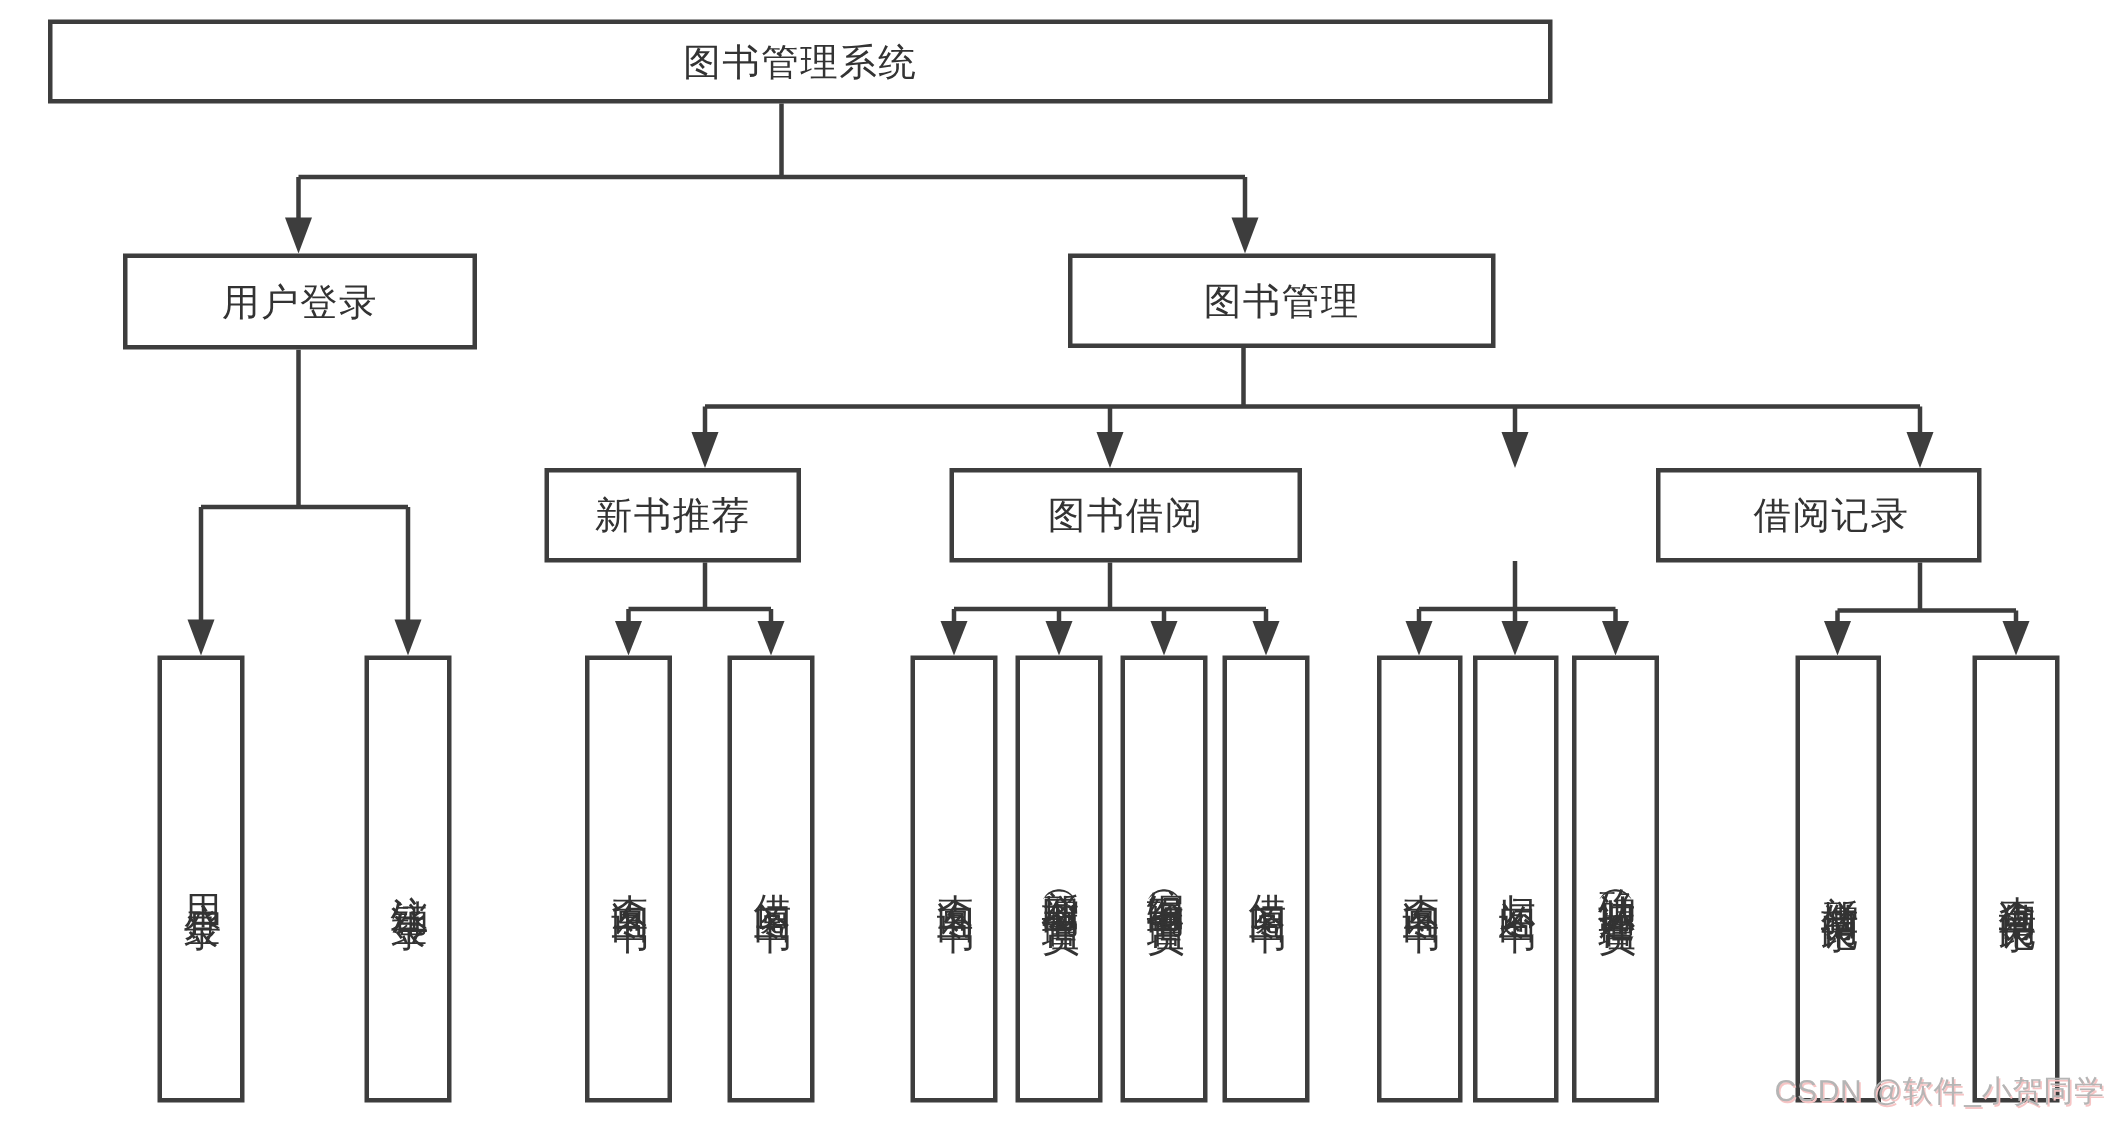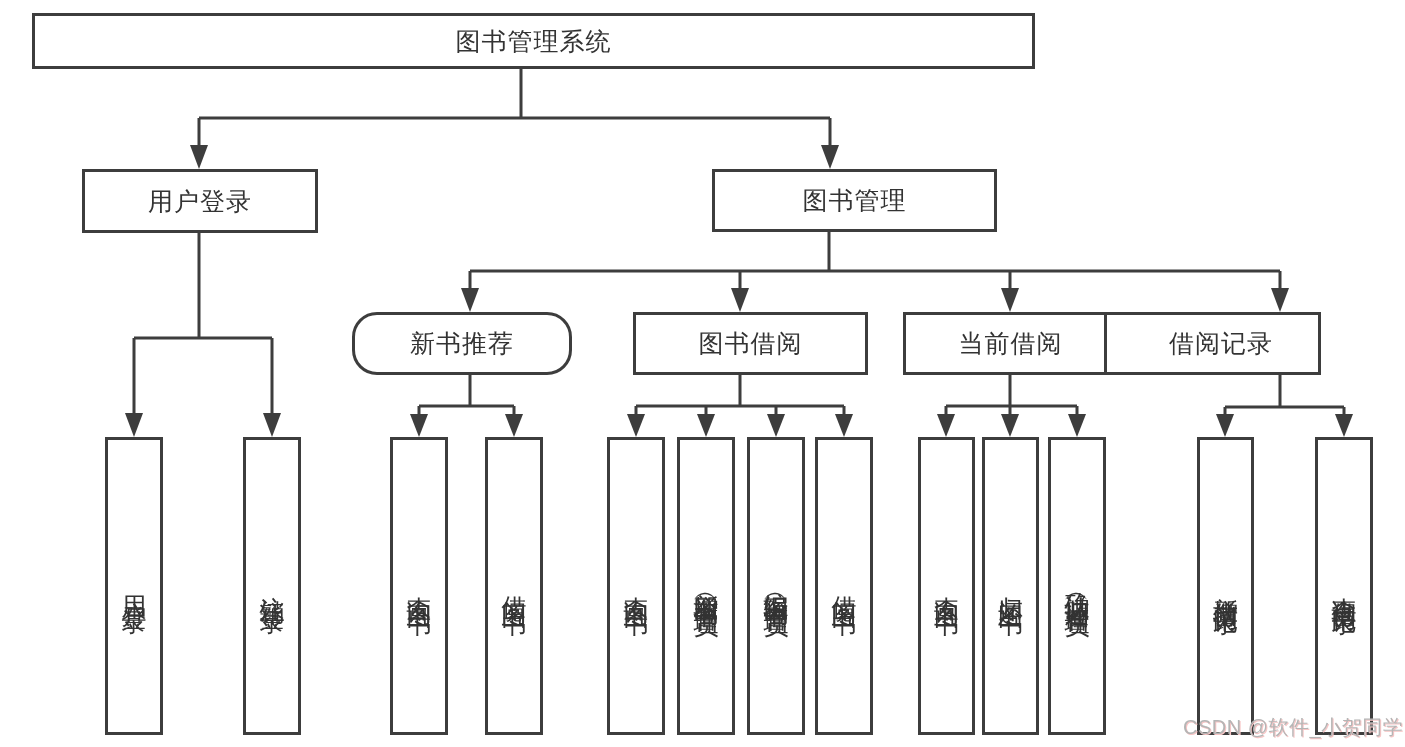--- a/index.html
+++ b/index.html
@@ -86,23 +86,22 @@
       <polygon points="1216,414 1234,414 1225,437"></polygon>
       <polygon points="1335,414 1353,414 1344,437"></polygon>
     </g>
   </svg>
 
   <div class="node h-node" style="left:32px; top:13px; width:1003px; height:56px;">图书管理系统</div>
 
   <div class="node h-node" style="left:82px; top:169px; width:236px; height:64px;">用户登录</div>
   <div class="node h-node" style="left:712px; top:169px; width:285px; height:63px;">图书管理</div>
 
-  <div class="node h-node" style="left:352px; top:312px; width:220px; height:63px;border-radius:25px;">新书推荐</div>
+  <div class="node h-node" style="left:363px; top:312px; width:171px; height:63px;">新书推荐</div>
   <div class="node h-node" style="left:633px; top:312px; width:235px; height:63px;">图书借阅</div>
-  <div class="node h-node" style="left:903px; top:312px; width:215px; height:63px;">当前借阅</div>
   <div class="node h-node" style="left:1104px; top:312px; width:217px; height:63px;padding-left:17px;">借阅记录</div>
 
   <div class="node v-node" style="left:105px; top:437px; width:58px; height:298px;">用户登录</div>
   <div class="node v-node" style="left:243px; top:437px; width:58px; height:298px;">注销登录</div>
 
   <div class="node v-node" style="left:390px; top:437px; width:58px; height:298px;">查询图书</div>
   <div class="node v-node" style="left:485px; top:437px; width:58px; height:298px;">借阅图书</div>
 
   <div class="node v-node" style="left:607px; top:437px; width:58px; height:298px;">查询图书</div>
   <div class="node v-node v-long" style="left:677px; top:437px; width:58px; height:298px;">新增图书（管理员）</div>

